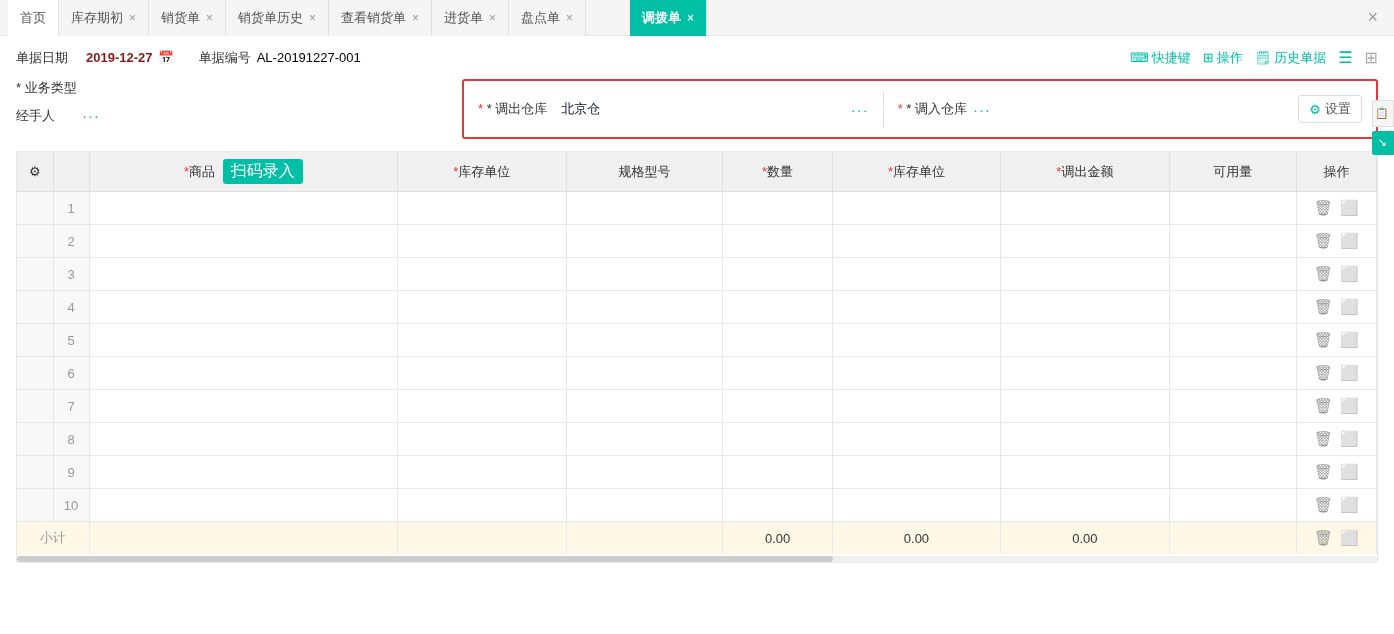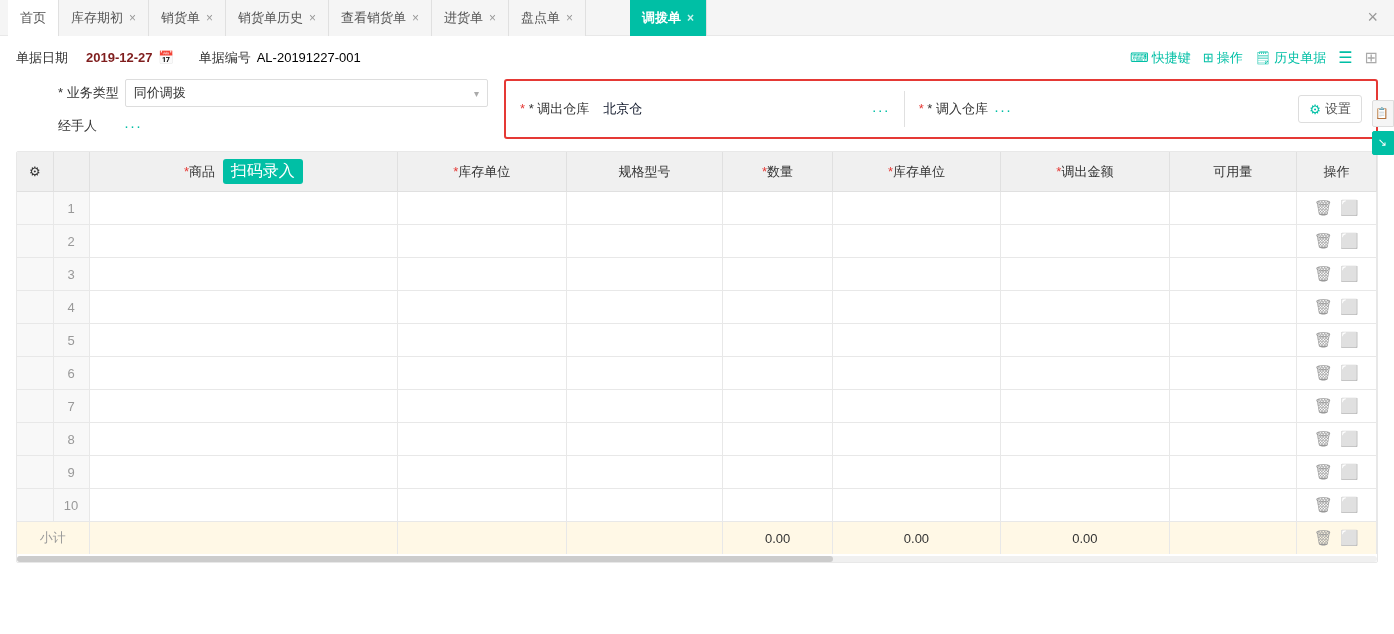--- a/index.html
+++ b/index.html
@@ -55,21 +55,21 @@
     .date-icon { color: #00bfa5; cursor: pointer; }
     .header-actions {
       margin-left: auto; display: flex; align-items: center; gap: 12px; font-size: 13px; color: #00bfa5; cursor: pointer;
     }
     .header-actions span { display: flex; align-items: center; gap: 3px; }
 
     
     .form-section {
       display: flex; gap: 16px; margin-bottom: 12px; align-items: flex-start;
     }
-    .form-left { width: 430px; flex-shrink: 0; margin-left: 42px; }
+    .form-left { width: 430px; flex-shrink: 0; }
     .form-right {
       flex: 1;
       border: 2px solid #e53935;
       border-radius: 3px;
       padding: 10px 14px;
       display: flex; align-items: center; gap: 0;
     }
 
     .field-row {
       display: flex; align-items: center; margin-bottom: 10px; gap: 6px;
@@ -226,24 +226,20 @@
       <span style="font-size:16px;color:#00bfa5;">☰</span>
       <span style="font-size:16px;color:#aaa;">⊞</span>
     </div>
   </div>
 
   <div class="form-section">
 
     <div class="form-left">
       <div class="field-row">
         <label style="white-space:nowrap;color:#333;min-width:60px;">* 业务类型</label>
-        <div class="field-value" style="cursor:pointer;">
-          <span>同价调拨</span>
-          <span class="dropdown-icon">▾</span>
-        </div>
       </div>
       <div class="field-row handler-row">
         <label style="white-space:nowrap;color:#333;min-width:60px;">经手人</label>
         <span class="more-icon">···</span>
       </div>
     </div>
 
     <div class="form-right">
       <div class="warehouse-field">
         <label>

